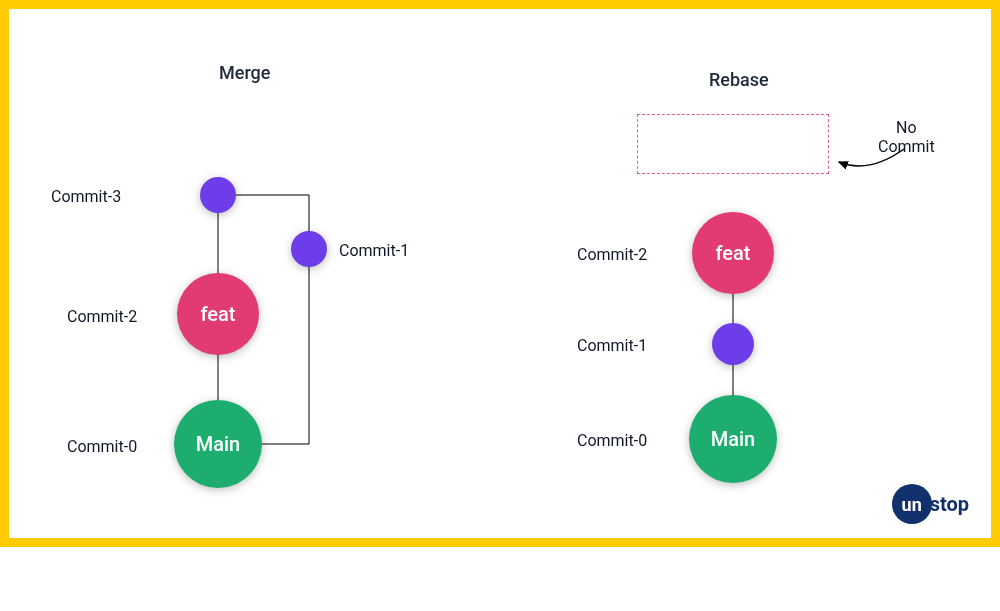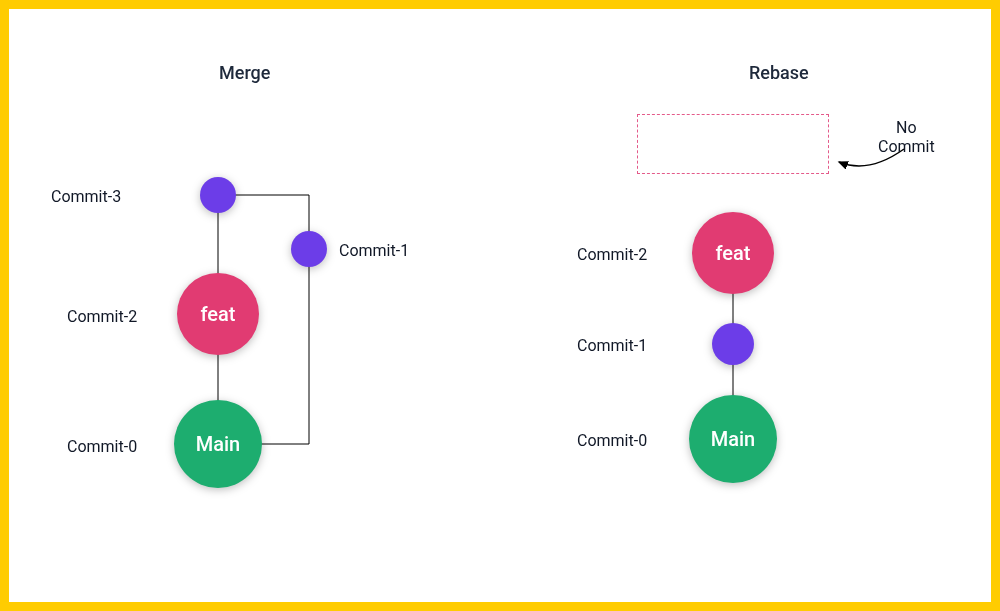--- a/index.html
+++ b/index.html
@@ -1,19 +1,19 @@
 <!DOCTYPE html>
 <html><head>
 <meta charset="utf-8">
 <style>
   * { box-sizing: border-box; margin: 0; padding: 0; }
   html, body { width: 1000px; height: 611px; font-family: -apple-system, BlinkMacSystemFont, "Segoe UI", Roboto, Helvetica, Arial, sans-serif; }
   .frame {
     width: 1000px;
-    height: 611px;
+    height: 547px;
     border: 9px solid #FFCC01;
     background: #ffffff;
     position: relative;
   }
   .title {
     position: absolute;
     font-size: 18px;
     color: #1e293b;
     font-weight: 500;
   }
@@ -95,21 +95,21 @@
 
     <defs>
       <marker id="arrowhead" markerWidth="8" markerHeight="8" refX="6" refY="3" orient="auto">
         <path d="M0,0 L7,3 L0,6 Z" fill="#000"></path>
       </marker>
     </defs>
     <path d="M 895 140 Q 860 165 830 153" stroke="#000" stroke-width="1.5" fill="none" marker-end="url(#arrowhead)"></path>
   </svg>
 
   <div class="title" style="left:210px; top:53px;">Merge</div>
-  <div class="title" style="left:700px; top:53px;margin-left:40px;">Rebase</div>
+  <div class="title" style="left:700px; top:60px;">Rebase</div>
 
   <div class="node shadow-soft" style="left:209px; top:186px; width:36px; height:36px; background:#6C3DE8;"></div>
 
   <div class="node shadow-soft" style="left:300px; top:240px; width:36px; height:36px; background:#6C3DE8;"></div>
 
   <div class="node shadow-soft" style="left:209px; top:305px; width:82px; height:82px; background:#E13B72;">
       <span>feat</span>
     </div>
 
   <div class="node shadow-soft" style="left:209px; top:435px; width:88px; height:88px; background:#1DAD6F;">
@@ -133,14 +133,18 @@
   <div class="node shadow-soft" style="left:724px; top:335px; width:42px; height:42px; background:#6C3DE8;"></div>
 
   <div class="node shadow-soft" style="left:724px; top:430px; width:88px; height:88px; background:#1DAD6F;">
       <span>Main</span>
     </div>
 
   <div class="label" style="left:568px; top:236px;">Commit-2</div>
   <div class="label" style="left:568px; top:327px;">Commit-1</div>
   <div class="label" style="left:568px; top:422px;">Commit-0</div>
 
+  <div class="logo">
+    <div class="logo-ball">un</div>
+    <div class="logo-rest">stop</div>
+  </div>
 
 </div>
 
 </body></html>

